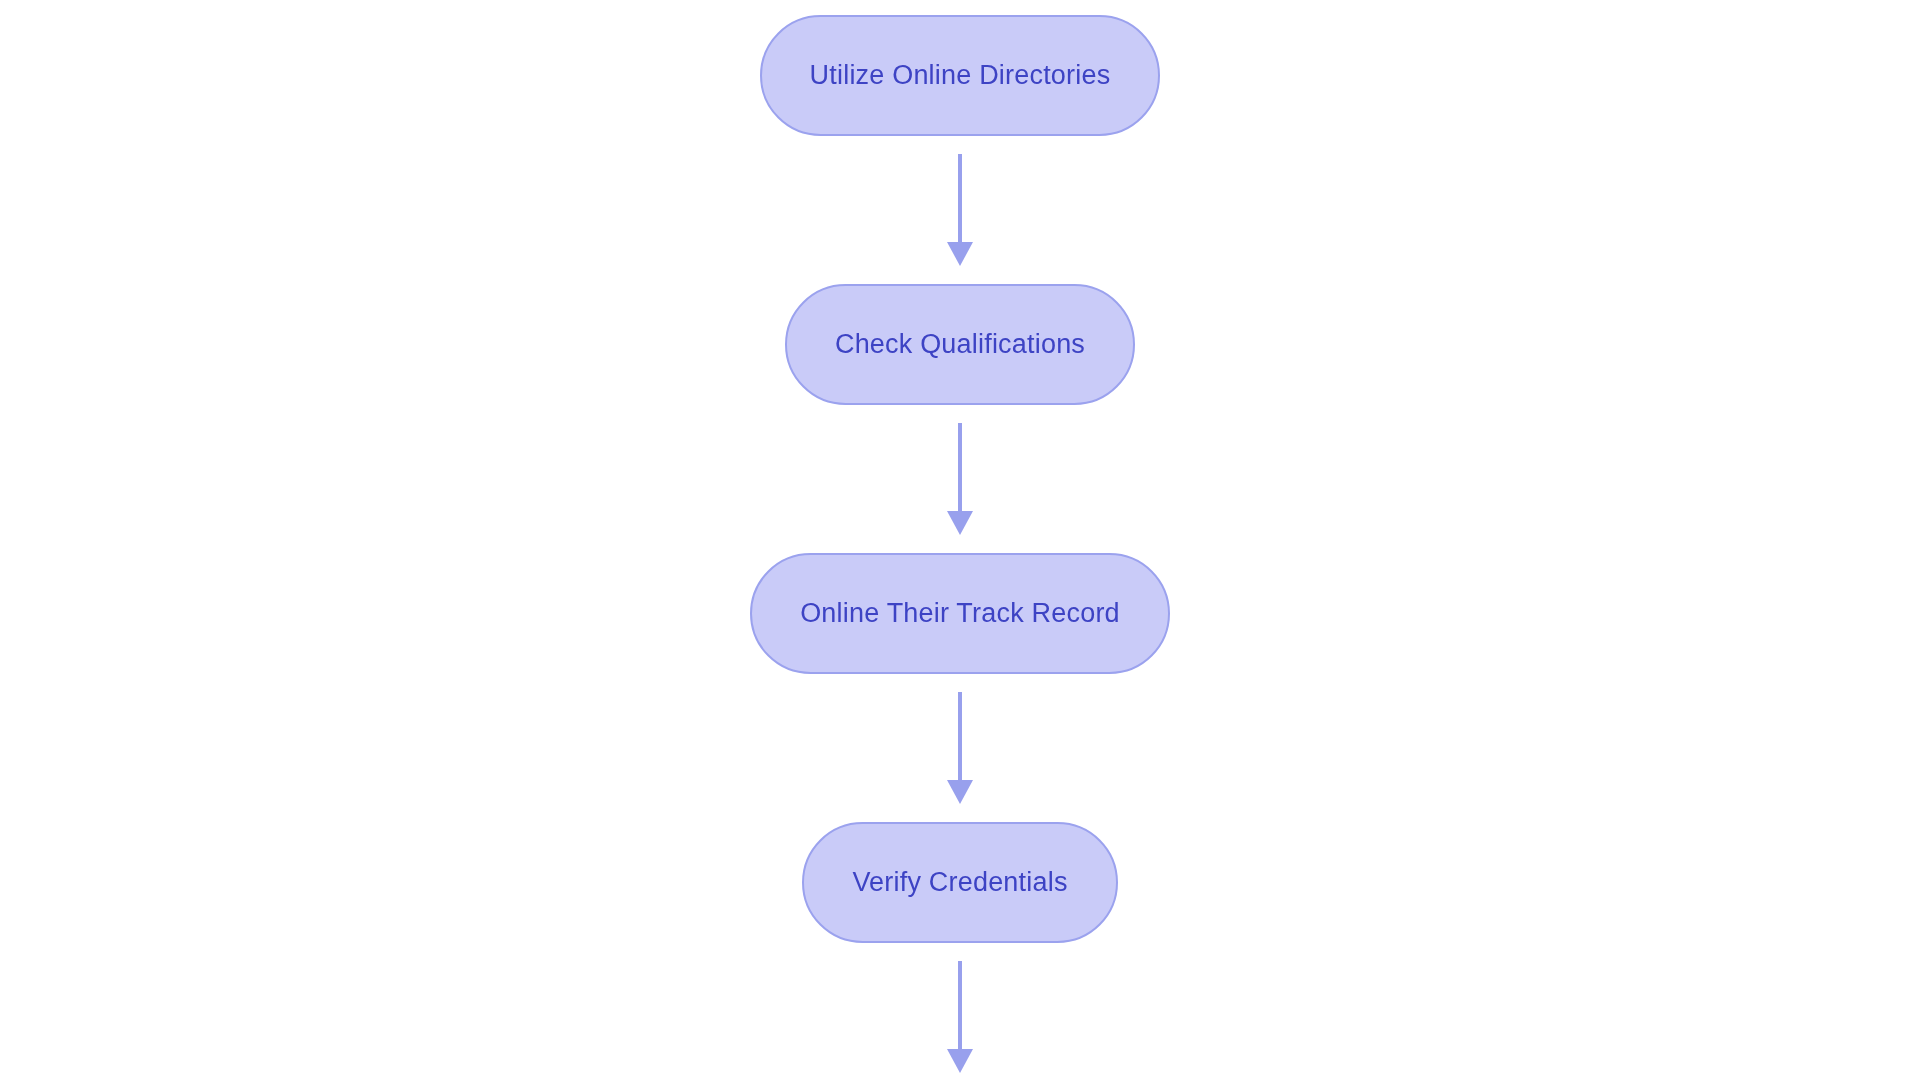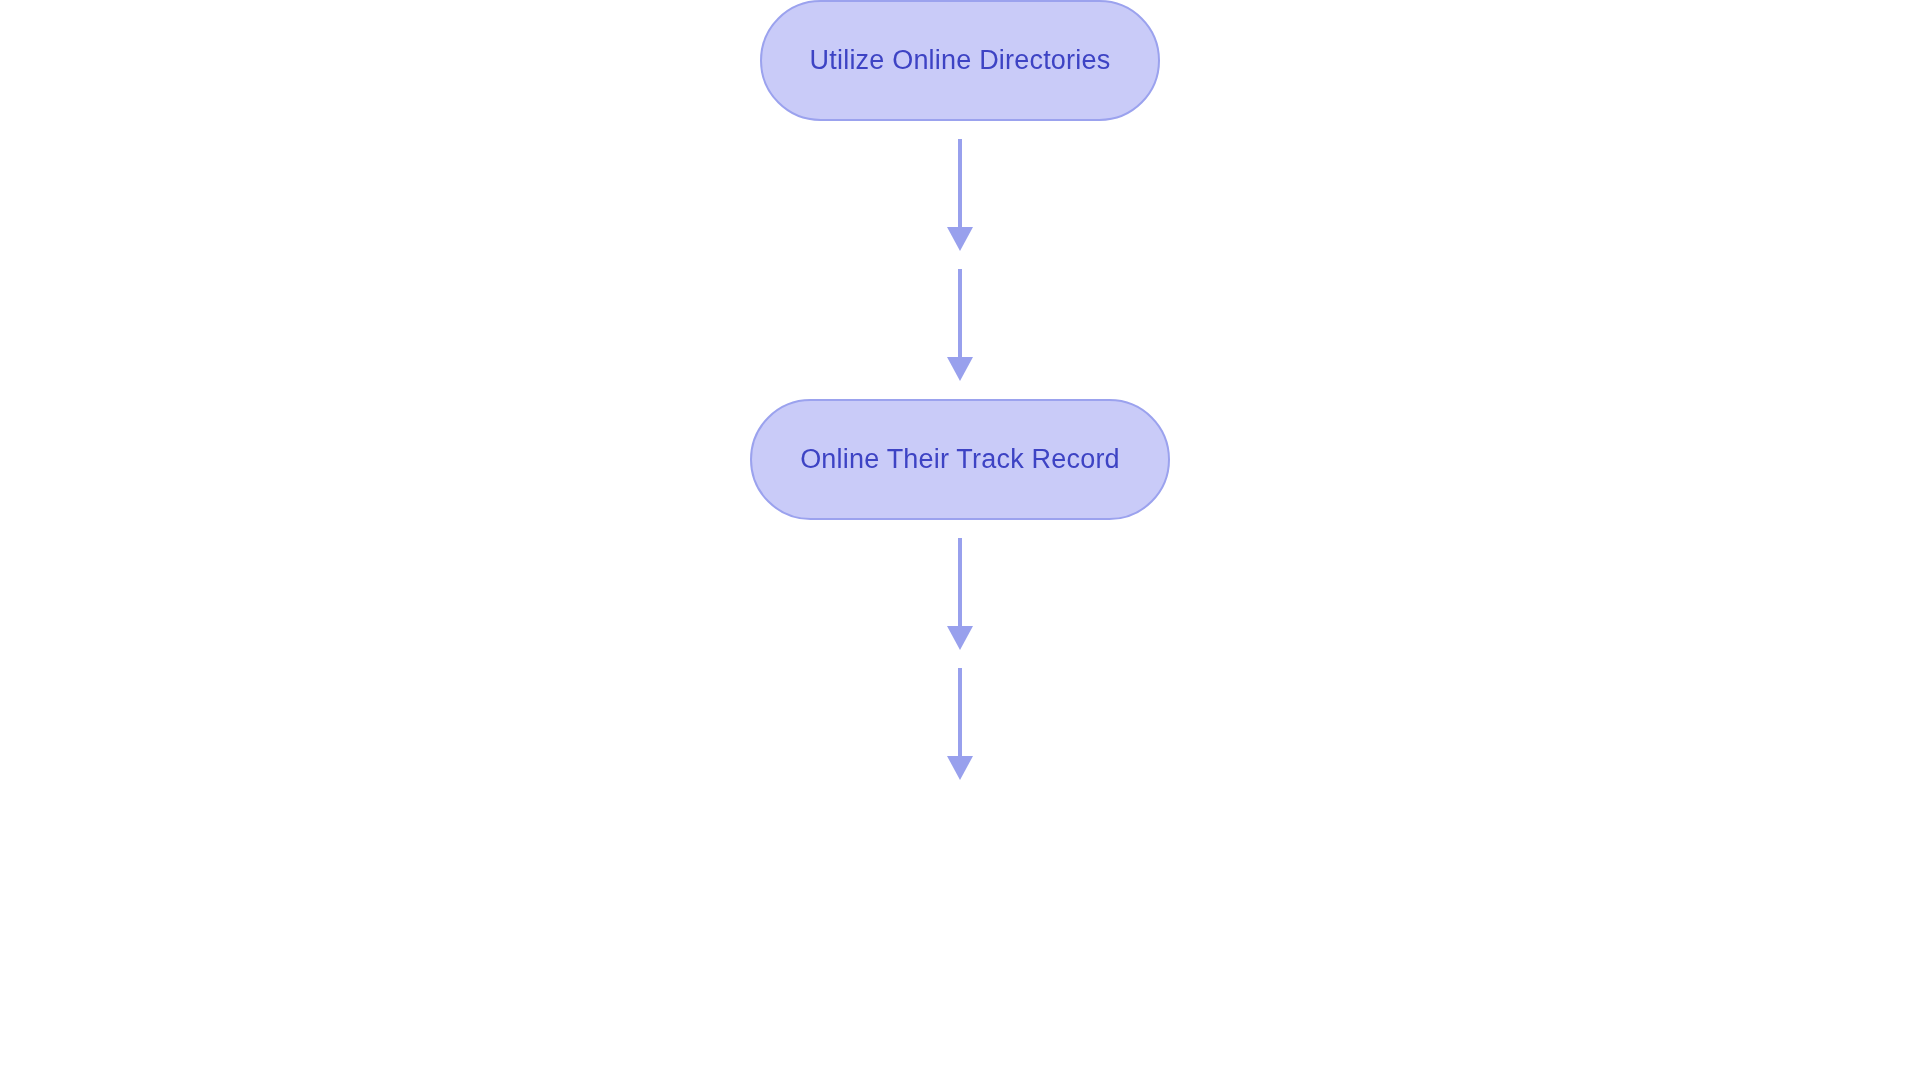--- a/index.html
+++ b/index.html
@@ -16,20 +16,21 @@
     background: var(--bg);
     overflow: hidden;
     font-family: "Liberation Sans", sans-serif;
   }
   .canvas {
     width: 1920px;
     height: 1083px;
     display: flex;
     flex-direction: column;
     align-items: center;
+    padding-top: 15px;
     gap: 18px;
   }
   .flow-node {
     height: 121px;
     min-width: 280px;
     padding: 0 48px;
     display: flex;
     align-items: center;
     justify-content: center;
     background: var(--node-fill);
@@ -77,35 +78,41 @@
 
   <div class="flow-node">
     <span class="label">Utilize Online Directories</span>
   </div>
 
   <div class="edge">
     <div class="shaft"></div>
     <div class="head"></div>
   </div>
 
+  <div class="flow-node">
+    <span class="label">Check Qualifications</span>
+  </div>
 
   <div class="edge">
     <div class="shaft"></div>
     <div class="head"></div>
   </div>
 
   <div class="flow-node">
     <span class="label">Online Their Track Record</span>
   </div>
 
   <div class="edge">
     <div class="shaft"></div>
     <div class="head"></div>
   </div>
 
+  <div class="flow-node">
+    <span class="label">Verify Credentials</span>
+  </div>
 
   <div class="edge">
     <div class="shaft"></div>
     <div class="head"></div>
   </div>
 
 
 </div>
 
 </body></html>

